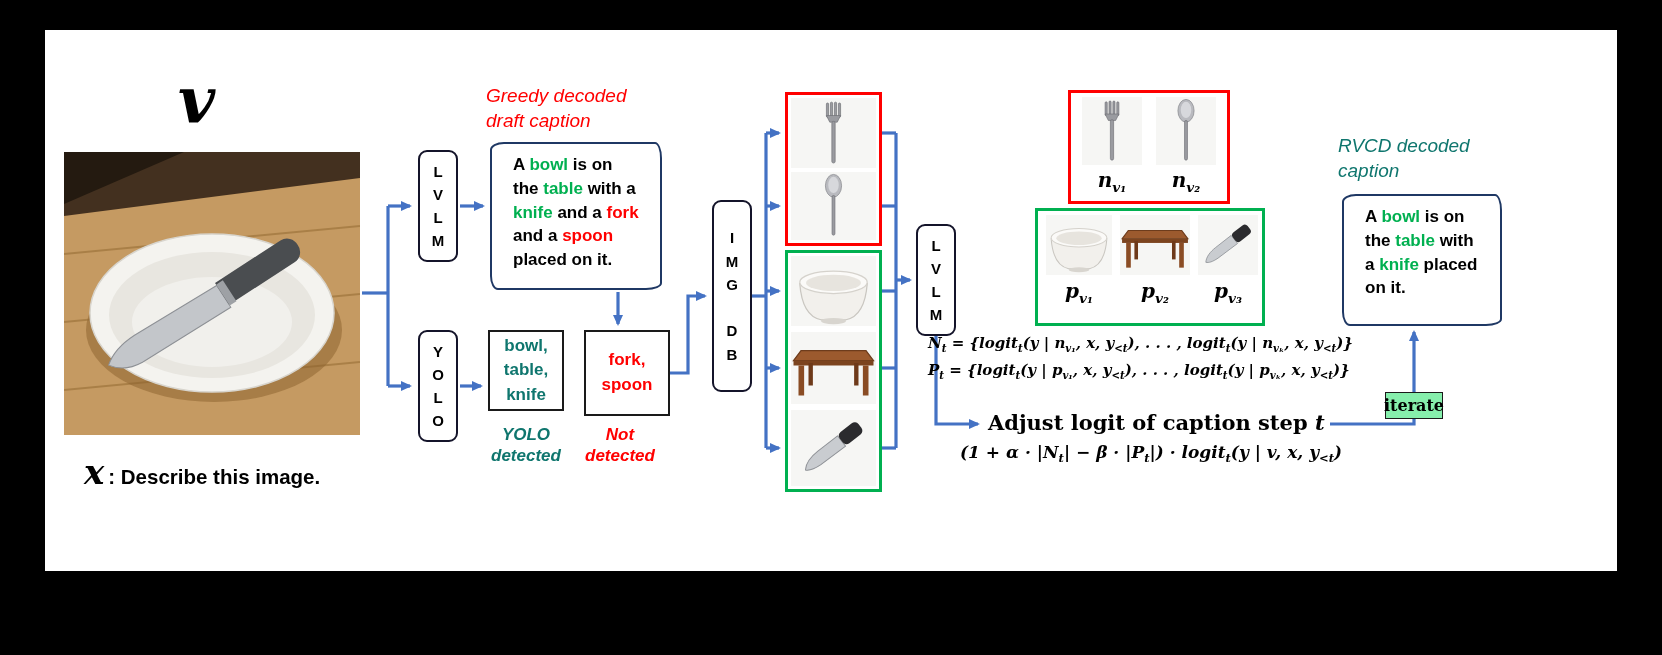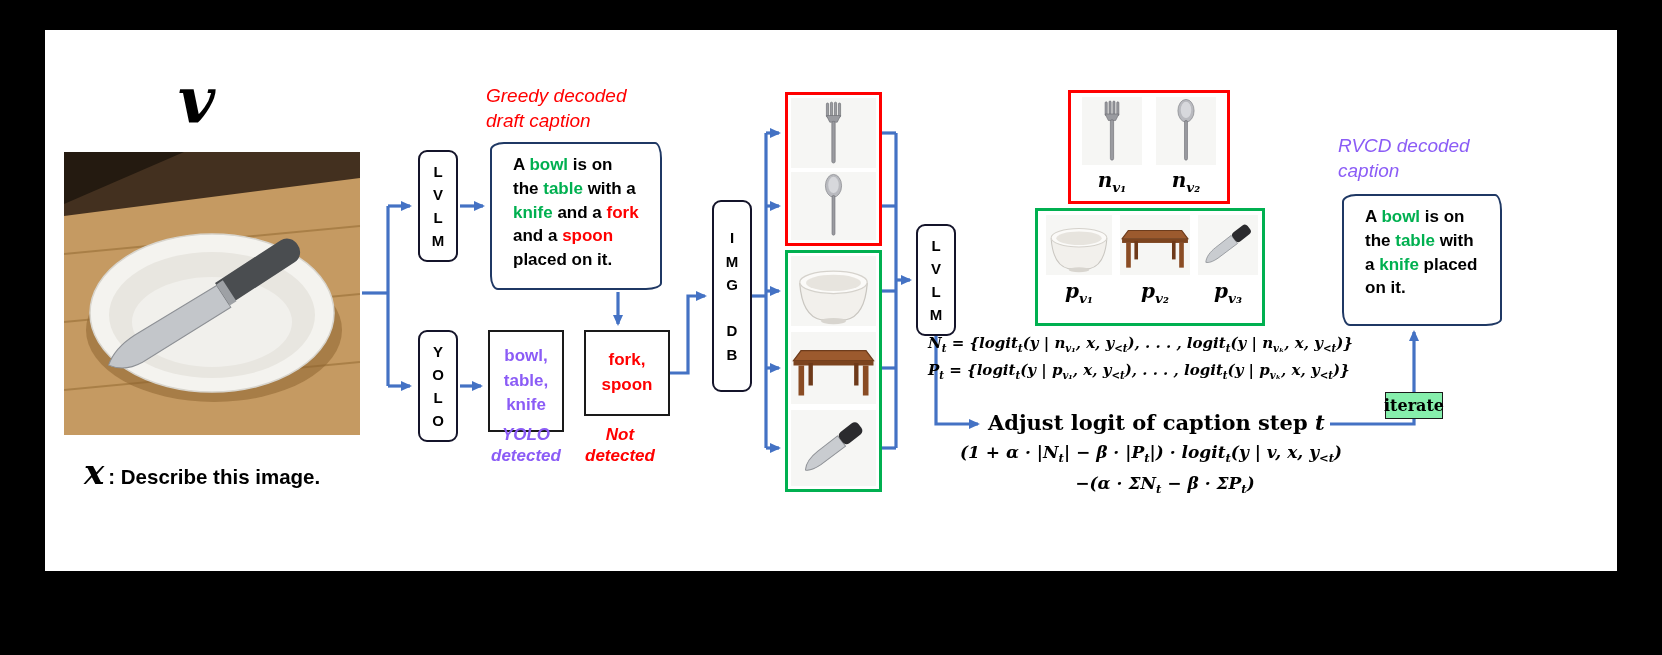--- a/index.html
+++ b/index.html
@@ -26,21 +26,21 @@
   .red-border{border:3px solid #FF0000}
   .green-border{border:3px solid #00B050}
   .tile{position:absolute;z-index:3;background:#f6f6f4;display:flex;align-items:center;justify-content:center}
   .tile svg{width:100%;height:100%}
   .mathlabel{position:absolute;z-index:3;font-family:"DejaVu Serif",serif;font-weight:bold;font-style:italic;
              font-size:20px;text-align:center}
   .math{position:absolute;z-index:2;font-family:"DejaVu Serif",serif;font-weight:bold;font-style:italic;
         font-size:15px;white-space:nowrap}
   .serifbold{position:absolute;z-index:2;font-family:"DejaVu Serif",serif;font-weight:bold;white-space:nowrap}
   sub{font-size:68%}
-  .green-text{color:#8b5cf6}
+  .green-text{color:#0f766e}
   .red-text{color:#FF0000}
   .v-label{position:absolute;z-index:2;font-family:"DejaVu Serif",serif;font-style:italic;font-weight:600;font-size:64px}
   .prompt{position:absolute;z-index:2;display:flex;align-items:baseline;gap:4px}
   .prompt .x{font-family:"DejaVu Serif",serif;font-style:italic;font-weight:600;font-size:34px}
   .prompt .txt{font-weight:bold;font-size:20.5px}
   .iterbox{position:absolute;z-index:3;background:#86efac;border:1.6px solid #1a1a1a;
            display:flex;align-items:center;justify-content:center;
            font-family:"DejaVu Serif",serif;font-weight:bold;font-size:16px}
   .hiddefs{position:absolute;width:0;height:0;overflow:hidden}
 </style>
@@ -166,21 +166,21 @@
 B</div>
   <div class="modbox" style="left:916px;top:224px;height:112px">L
 V
 L
 M</div>
 
   <div class="titlelabel red-text" style="left:486px;top:84px;width:180px">Greedy decoded
 draft caption</div>
   <div class="wavybox" style="left:490px;top:142px;width:172px;height:148px"><span style="color: rgb(0, 0, 0);">A </span><span style="color: rgb(0, 176, 80);">bowl</span><span style="color: rgb(0, 0, 0);"> is on the </span><span style="color: rgb(0, 176, 80);">table</span><span style="color: rgb(0, 0, 0);"> with a </span><span style="color: rgb(0, 176, 80);">knife</span><span style="color: rgb(0, 0, 0);"> and a </span><span style="color: rgb(255, 0, 0);">fork</span><span style="color: rgb(0, 0, 0);"> and a </span><span style="color: rgb(255, 0, 0);">spoon</span><span style="color: rgb(0, 0, 0);"> placed on it.</span></div>
 
-  <div class="squarebox green-text" style="left:488px;top:330px;width:76px;height:102px">bowl,
+  <div class="squarebox green-text" style="left:488px;top:330px;width:76px;height:81px">bowl,
 table,
 knife</div>
   <div class="caplabel green-text" style="left:480px;top:424px;width:92px">YOLO
 detected</div>
   <div class="squarebox red-text" style="left:584px;top:330px;width:86px;height:86px">fork,
 spoon</div>
   <div class="caplabel red-text" style="left:574px;top:424px;width:92px">Not
 detected</div>
 
   <div class="groupbox red-border" style="left:785px;top:92px;width:97px;height:154px"></div>
@@ -244,19 +244,18 @@
   </div>
   <div class="mathlabel" style="left:1046px;top:279px;width:66px"><span>p</span><sub>v₁</sub></div>
   <div class="mathlabel" style="left:1120px;top:279px;width:70px"><span>p</span><sub>v₂</sub></div>
   <div class="mathlabel" style="left:1198px;top:279px;width:60px"><span>p</span><sub>v₃</sub></div>
 
   <div class="math" style="left:928px;top:334px"><span>N</span><sub>t</sub><span> = {</span><span>logit</span><sub>t</sub><span>(</span><span>y</span><span> | </span><span>n</span><sub>v₁</sub><span>, </span><span>x</span><span>, </span><span>y</span><sub>&lt;t</sub><span>), . . . , </span><span>logit</span><sub>t</sub><span>(</span><span>y</span><span> | </span><span>n</span><sub>vₖ</sub><span>, </span><span>x</span><span>, </span><span>y</span><sub>&lt;t</sub><span>)}</span></div>
   <div class="math" style="left:928px;top:361px"><span>P</span><sub>t</sub><span> = {</span><span>logit</span><sub>t</sub><span>(</span><span>y</span><span> | </span><span>p</span><sub>v₁</sub><span>, </span><span>x</span><span>, </span><span>y</span><sub>&lt;t</sub><span>), . . . , </span><span>logit</span><sub>t</sub><span>(</span><span>y</span><span> | </span><span>p</span><sub>vₖ</sub><span>, </span><span>x</span><span>, </span><span>y</span><sub>&lt;t</sub><span>)}</span></div>
 
   <div class="serifbold" style="left:988px;top:410px;font-size:21px"><span>Adjust logit of caption step </span><span style="font-style: italic;">t</span></div>
   <div class="math" style="left:960px;top:442px;width:410px;text-align:left;font-size:17px"><span>(1 + α · |</span><span>N</span><sub>t</sub><span>| − β · |</span><span>P</span><sub>t</sub><span>|) · </span><span>logit</span><sub>t</sub><span>(</span><span>y</span><span> | </span><span>v</span><span>, </span><span>x</span><span>, </span><span>y</span><sub>&lt;t</sub><span>)</span></div>
-  <div class="math" style="left:960px;top:473px;width:410px;text-align:center;font-size:17px"><span>−(α · ΣN</span><sub>t</sub><span> − β · ΣP</span><sub>t</sub><span>)</span></div>
   <div class="iterbox" style="left:1385px;top:392px;width:58px;height:27px">iterate</div>
 
   <div class="titlelabel green-text" style="left:1338px;top:134px;width:168px">RVCD decoded
 caption</div>
   <div class="wavybox" style="left:1342px;top:194px;width:160px;height:132px"><span style="color: rgb(0, 0, 0);">A </span><span style="color: rgb(0, 176, 80);">bowl</span><span style="color: rgb(0, 0, 0);"> is on the </span><span style="color: rgb(0, 176, 80);">table</span><span style="color: rgb(0, 0, 0);"> with a </span><span style="color: rgb(0, 176, 80);">knife</span><span style="color: rgb(0, 0, 0);"> placed on it.</span></div>
 </div>
 
 </body></html>

